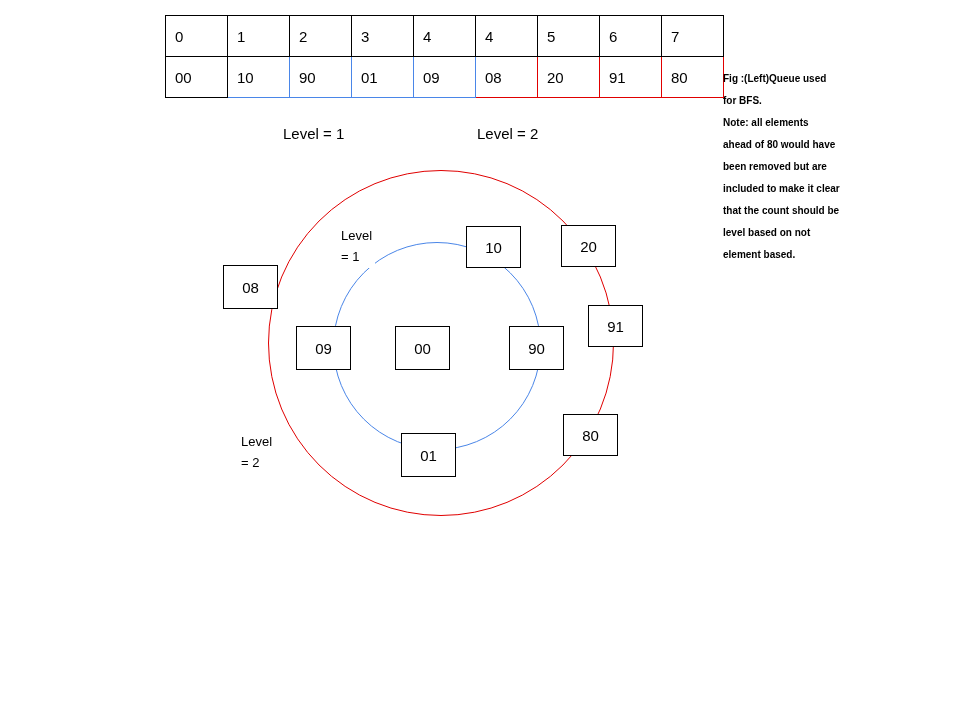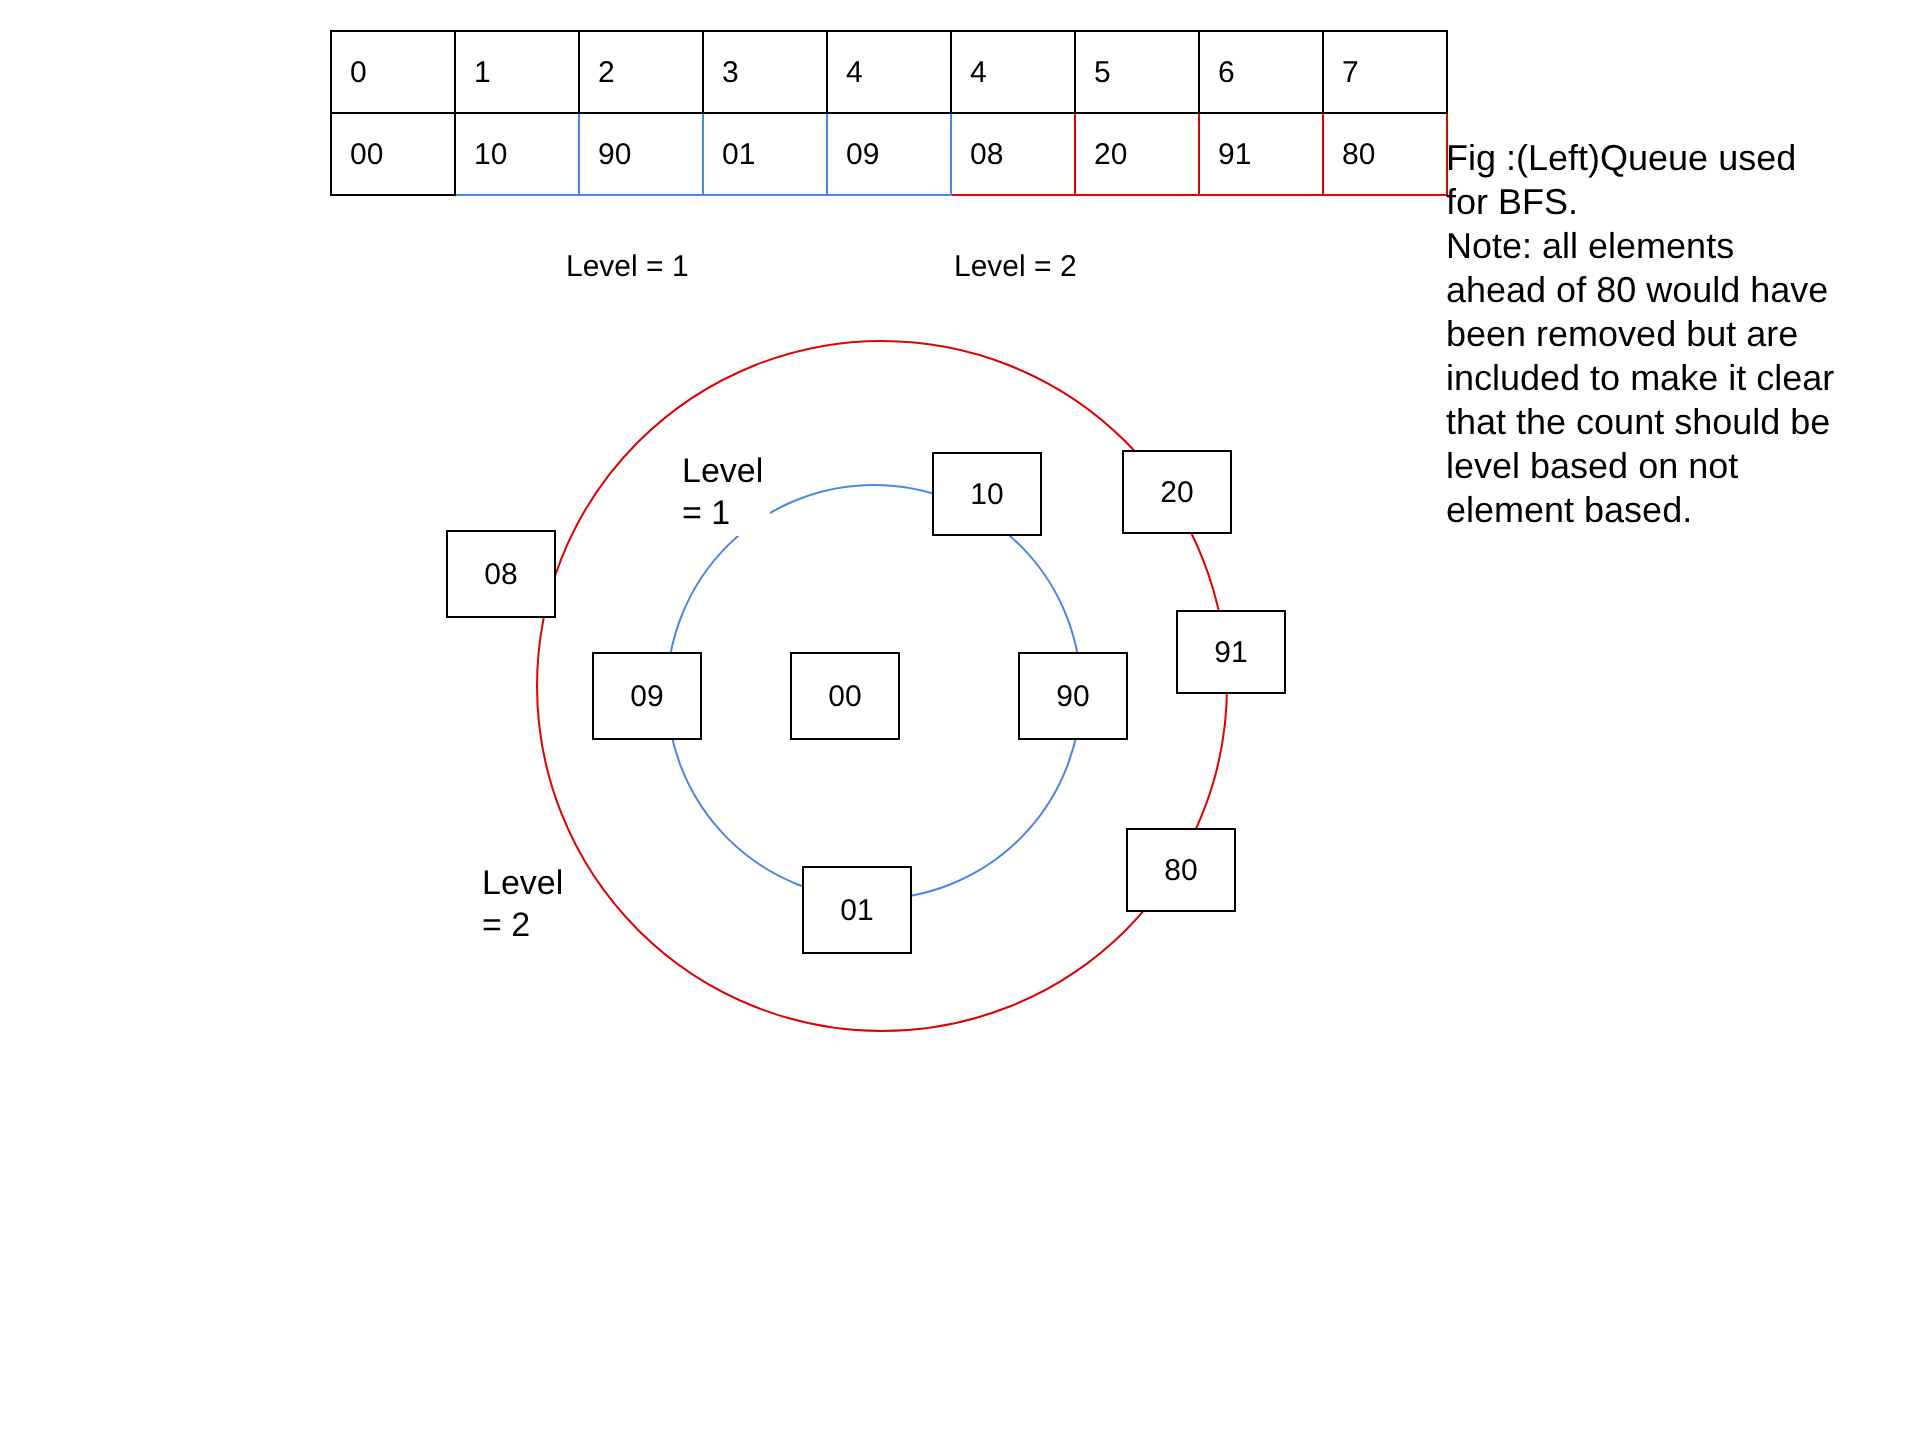--- a/index.html
+++ b/index.html
@@ -42,30 +42,30 @@
   .pos-n20 { left:561px; top:225px; }
   .pos-n08 { left:223px; top:265px; height:42px; }
   .pos-n91 { left:588px; top:305px; }
   .pos-n09 { left:296px; top:326px; height:42px; }
   .pos-n00 { left:395px; top:326px; height:42px; }
   .pos-n90 { left:509px; top:326px; height:42px; }
   .pos-n80 { left:563px; top:414px; }
   .pos-n01 { left:401px; top:433px; height:42px; }
 
   .circle-label {
-    position:absolute; font-size:17px; line-height:21px;
+    position:absolute; font-size:13px; line-height:21px;
     white-space:pre-line; background:#fff; padding:1px 3px;
   }
   .circle-label-1 { left:338px; top:224px; }
   .circle-label-2 { left:238px; top:430px; }
 
   
   .side-note {
     position:absolute; left:723px; top:68px; width:214px;
-    font-size:18px; line-height:22px; white-space:pre-line;
+    font-size:10px; line-height:22px; white-space:pre-line;font-weight:bold;
   }
   .caption {
     position:absolute; left:148px; top:558px; width:660px;
     font-size:15px; line-height:22.5px; white-space:pre-line;
   }
 </style>
 </head>
 <body>
 
 <div class="canvas">

